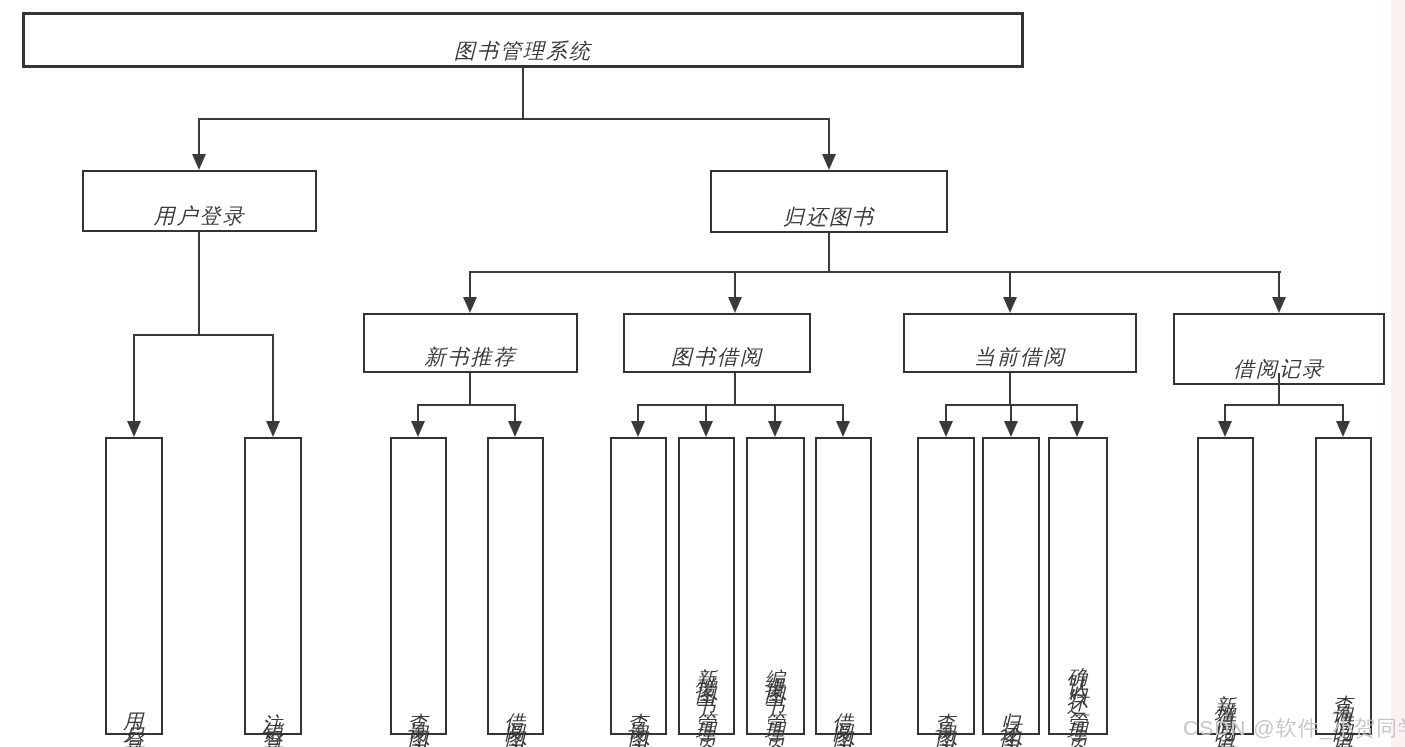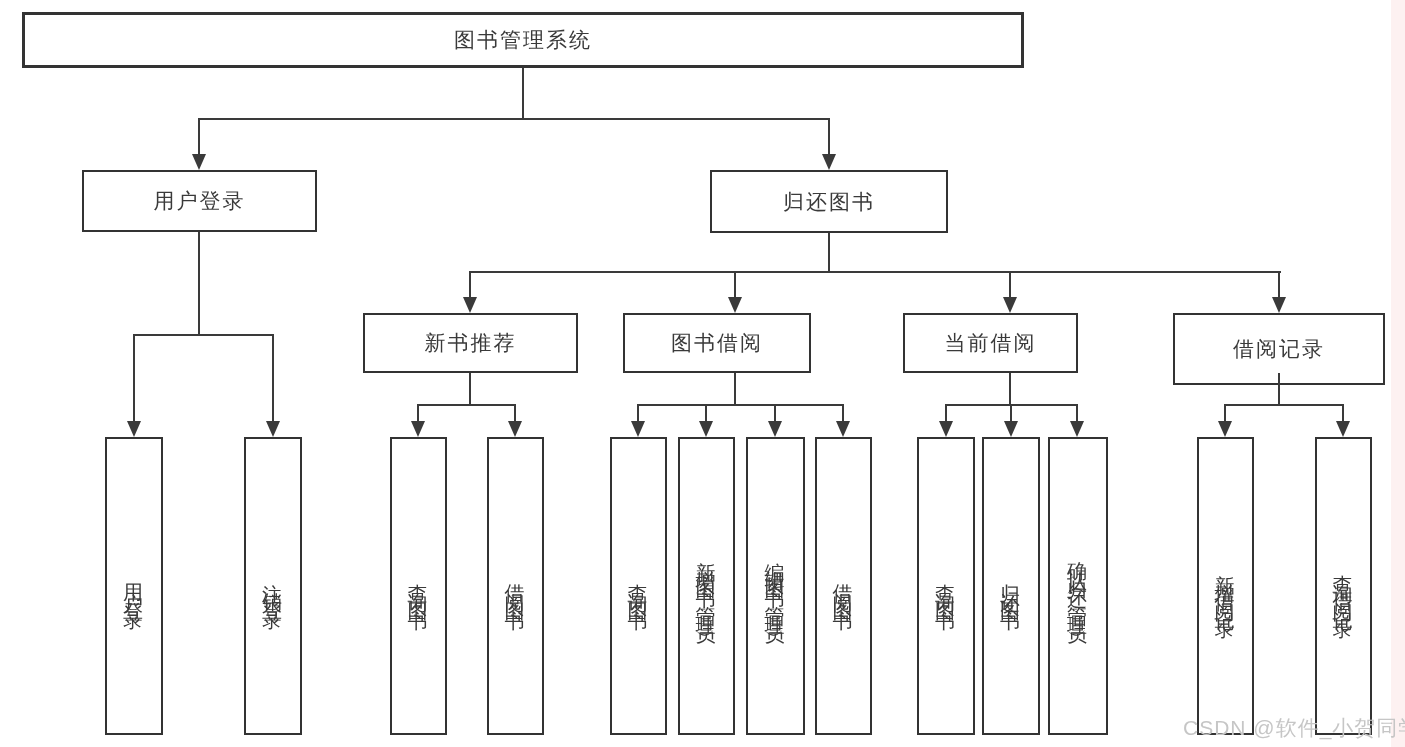--- a/index.html
+++ b/index.html
@@ -4,22 +4,23 @@
 <style>
   html,body { margin:0; padding:0; background:#ffffff; }
   body { font-family:"Liberation Sans","DejaVu Sans",sans-serif; }
   #stage {
     position:relative; width:1405px; height:747px; background:#ffffff;
     overflow:hidden;
   }
   .box {
     position:absolute; box-sizing:border-box;
     border:2.5px solid #333333; background:#ffffff;
-    display:flex; align-items:center; justify-content:center;
+    display:flex; align-items:flex-end; justify-content:center;
     color:#3a3a3a;
+    font-style:italic;
   }
   .rootbox { border-width:3px; }
   .hlabel { font-size:21px; letter-spacing:2px; white-space:nowrap; }
   .vbox span {
     writing-mode:vertical-rl; text-orientation:mixed;
     font-size:20px; letter-spacing:9px; white-space:nowrap;
   }
   .line { position:absolute; background:#3a3a3a; }
   .arrow {
     position:absolute; width:0; height:0;
@@ -82,21 +83,21 @@
   <div class="arrow" style="left:1003px; top:297px;"></div>
   <div class="line" style="left:1278px; top:271px; width:2px; height:28px;"></div>
   <div class="arrow" style="left:1272px; top:297px;"></div>
 
   <div class="box" style="left:363px; top:313px; width:215px; height:60px;">
     <span class="hlabel">新书推荐</span>
   </div>
   <div class="box" style="left:623px; top:313px; width:188px; height:60px;">
     <span class="hlabel">图书借阅</span>
   </div>
-  <div class="box" style="left:903px; top:313px; width:175px; height:60px;">
+  <div class="box" style="left:903px; top:313px; width:234px; height:60px;">
     <span class="hlabel">当前借阅</span>
   </div>
   <div class="box" style="left:1173px; top:313px; width:212px; height:72px;">
     <span class="hlabel">借阅记录</span>
   </div>
 
   <div class="line" style="left:469px; top:373px; width:2px; height:33px;"></div>
   <div class="line" style="left:417px; top:404px; width:99px; height:2px;"></div>
   <div class="line" style="left:417px; top:404px; width:2px; height:19px;"></div>
   <div class="arrow" style="left:411px; top:421px;"></div>

